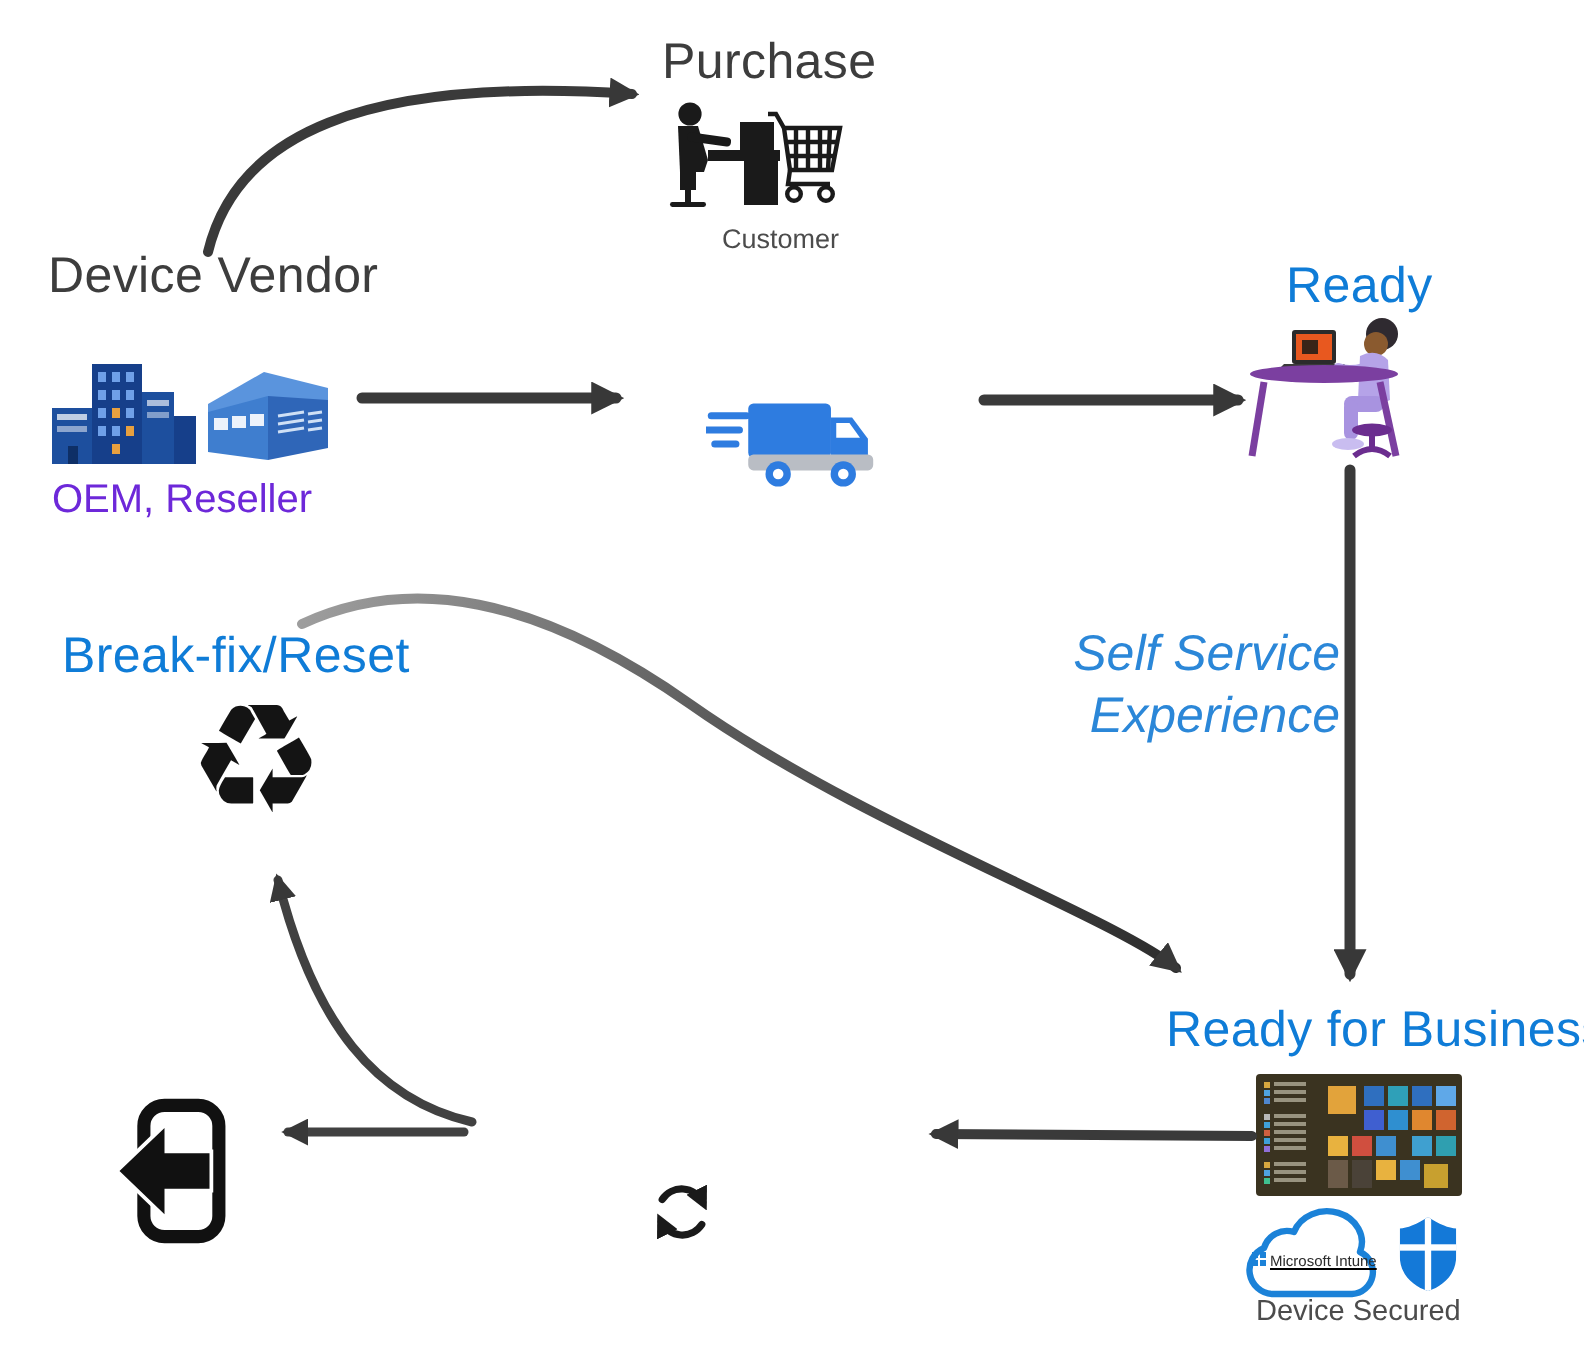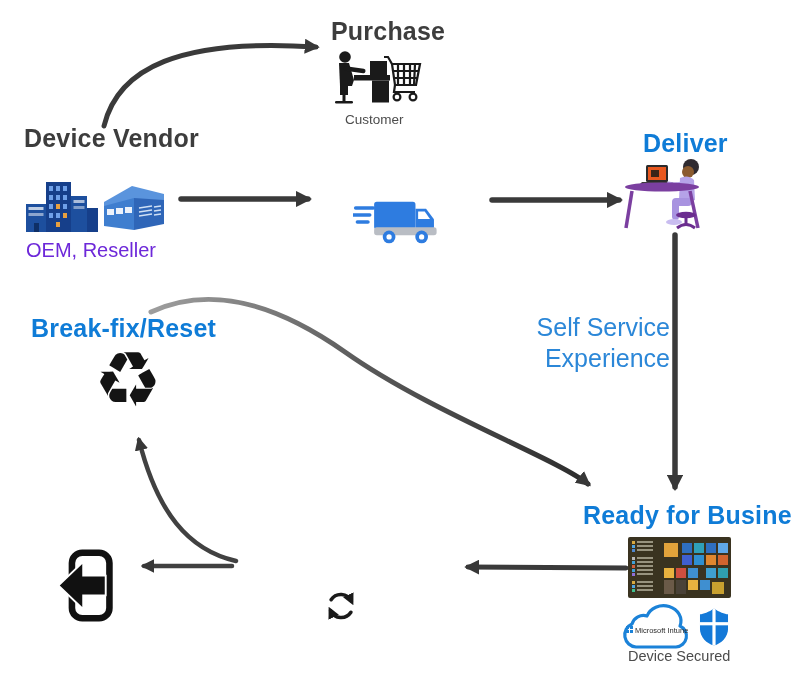--- a/index.html
+++ b/index.html
@@ -1,38 +1,38 @@
 <!DOCTYPE html>
 <html><head>
 <meta charset="utf-8">
 <style>
   html,body{margin:0;padding:0;background:#ffffff;}
   .canvas{
     position:relative;width:792px;height:678px;background:#ffffff;overflow:hidden;
     font-family:"Liberation Sans","DejaVu Sans",sans-serif;
   }
   .abs{position:absolute;}
-  .t-big{font-size:25px;font-weight:700;color:#3d3d3d;letter-spacing:.2px;white-space:nowrap;}
+  .t-big{font-size:25px;font-weight:400;color:#3d3d3d;letter-spacing:.2px;white-space:nowrap;}
   .t-blue{color:#0f7cd7;}
   .t-med{font-size:20px;font-weight:300;color:#6d28d9;white-space:nowrap;}
   .t-small{font-size:13.5px;font-weight:300;color:#4c4c4c;white-space:nowrap;}
   .watermark{
     left:150px;top:306px;width:500px;text-align:center;
     font-family:"DejaVu Serif","Liberation Serif",serif;font-weight:700;
     font-size:70px;line-height:74px;letter-spacing:-1px;
     color:rgba(166,131,195,0.55);z-index:20;pointer-events:none;white-space:nowrap;
   }
   .arrows{left:0;top:0;z-index:30;pointer-events:none;}
   .node-text{z-index:10;}
   .icon{z-index:5;}
   .recycle{font-family:"DejaVu Sans",sans-serif;font-size:76px;line-height:72px;color:#141414;}
   .startmenu{width:103px;height:61px;background:#3a3320;border-radius:2px;overflow:hidden;}
-  .selfservice{width:150px;text-align:right;font-size:25px;font-weight:300;line-height:31px;color:#2b87d8;white-space:nowrap;}
+  .selfservice{width:150px;text-align:right;font-size:25px;font-weight:300;line-height:31px;color:#2b87d8;white-space:nowrap;font-style:italic;}
   .cloudwrap{width:80px;height:50px;}
-  .cloudlabel{position:absolute;left:8px;top:24px;width:66px;display:flex;gap:2px;}
+  .cloudlabel{position:absolute;left:8px;top:24px;width:66px;display:flex;gap:2px;text-decoration:underline;}
   .winlogo{display:grid;grid-template-columns:3px 3px;grid-template-rows:3px 3px;gap:1px;}
   .winlogo div{background:#1b82d8;}
   .cloudtext{font-size:7.5px;color:#2b2b2b;font-weight:400;letter-spacing:0;white-space:nowrap;}
 </style>
 </head>
 <body>
 
 <div class="canvas">
 
   <div class="abs node-text t-big" style="left:331px;top:17px;">Purchase</div>
@@ -51,21 +51,21 @@
     <g fill="none" stroke="#1a1a1a" stroke-width="2.2">
       <path d="M62,14 L90,14 L86,35 L65,35 Z"></path>
       <path d="M68,14 L68,35 M74,14 L74,35 M80,14 L80,35 M85,14 L84,35"></path>
       <path d="M63,21 L89,21 M64,28 L87.5,28"></path>
       <path d="M62,14 L58,7 L54,7"></path>
       <path d="M65,35 L64,42 L85,42"></path>
       <circle cx="67" cy="47" r="3.4"></circle>
       <circle cx="83" cy="47" r="3.4"></circle>
     </g>
   </svg>
-  <div class="abs node-text t-small" style="left:345px;top:112px;">Customer</div>
+  <div class="abs node-text t-small" style="left:361px;top:112px;">Customer</div>
 
   <div class="abs node-text t-big" style="left:24px;top:124px;">Device Vendor</div>
   <svg class="abs icon" style="left:26px;top:176px;" width="140" height="58" viewBox="0 0 140 58">
 
     <rect x="0" y="28" width="20" height="28" fill="#1d4f9e"></rect>
     <rect x="2.5" y="31" width="15" height="3" fill="#e8edf5" opacity=".8"></rect>
     <rect x="2.5" y="37" width="15" height="3" fill="#e8edf5" opacity=".55"></rect>
     <rect x="8" y="47" width="5" height="9" fill="#0e2f66"></rect>
     <rect x="20" y="6" width="25" height="50" fill="#163f8a"></rect>
     <g fill="#6fa0e8">
@@ -112,21 +112,21 @@
     <rect x="24" y="4" width="47" height="31" rx="3" fill="#2e7ce0"></rect>
     <path d="M71,12 L83,12 L92,24 L92,35 L71,35 Z" fill="#2e7ce0"></path>
     <path d="M74,15 L81.5,15 L87.5,23.5 L74,23.5 Z" fill="#ffffff"></path>
     <rect x="24" y="33" width="71" height="9" rx="3" fill="#b9bdc4"></rect>
     <circle cx="41" cy="44" r="7.2" fill="#2e7ce0"></circle>
       <circle cx="41" cy="44" r="3" fill="#ffffff"></circle>
     <circle cx="78" cy="44" r="7.2" fill="#2e7ce0"></circle>
       <circle cx="78" cy="44" r="3" fill="#ffffff"></circle>
   </svg>
 
-  <div class="abs node-text t-big t-blue" style="left:643px;top:129px;">Deliver</div>
+  <div class="abs node-text t-big t-blue" style="left:643px;top:129px;">Ready</div>
   <svg class="abs icon" style="left:624px;top:158px;" width="90" height="74" viewBox="0 0 90 74">
 
     <rect x="22" y="7" width="22" height="17" rx="1.5" fill="#2b2b2b"></rect>
     <rect x="24" y="9" width="18" height="13" fill="#e8581f"></rect>
     <rect x="27" y="12" width="8" height="7" fill="#3a2418"></rect>
     <polygon points="18,24 48,24 52,28 14,28" fill="#3a3a3a"></polygon>
 
     <circle cx="67" cy="9" r="8" fill="#2f2a30"></circle>
     <circle cx="64" cy="14" r="6" fill="#8a5a2f"></circle>
     <path d="M56,20 q8,-4 14,2 l1,20 q-8,4 -16,0 Z" fill="#b5a3e8"></path>

